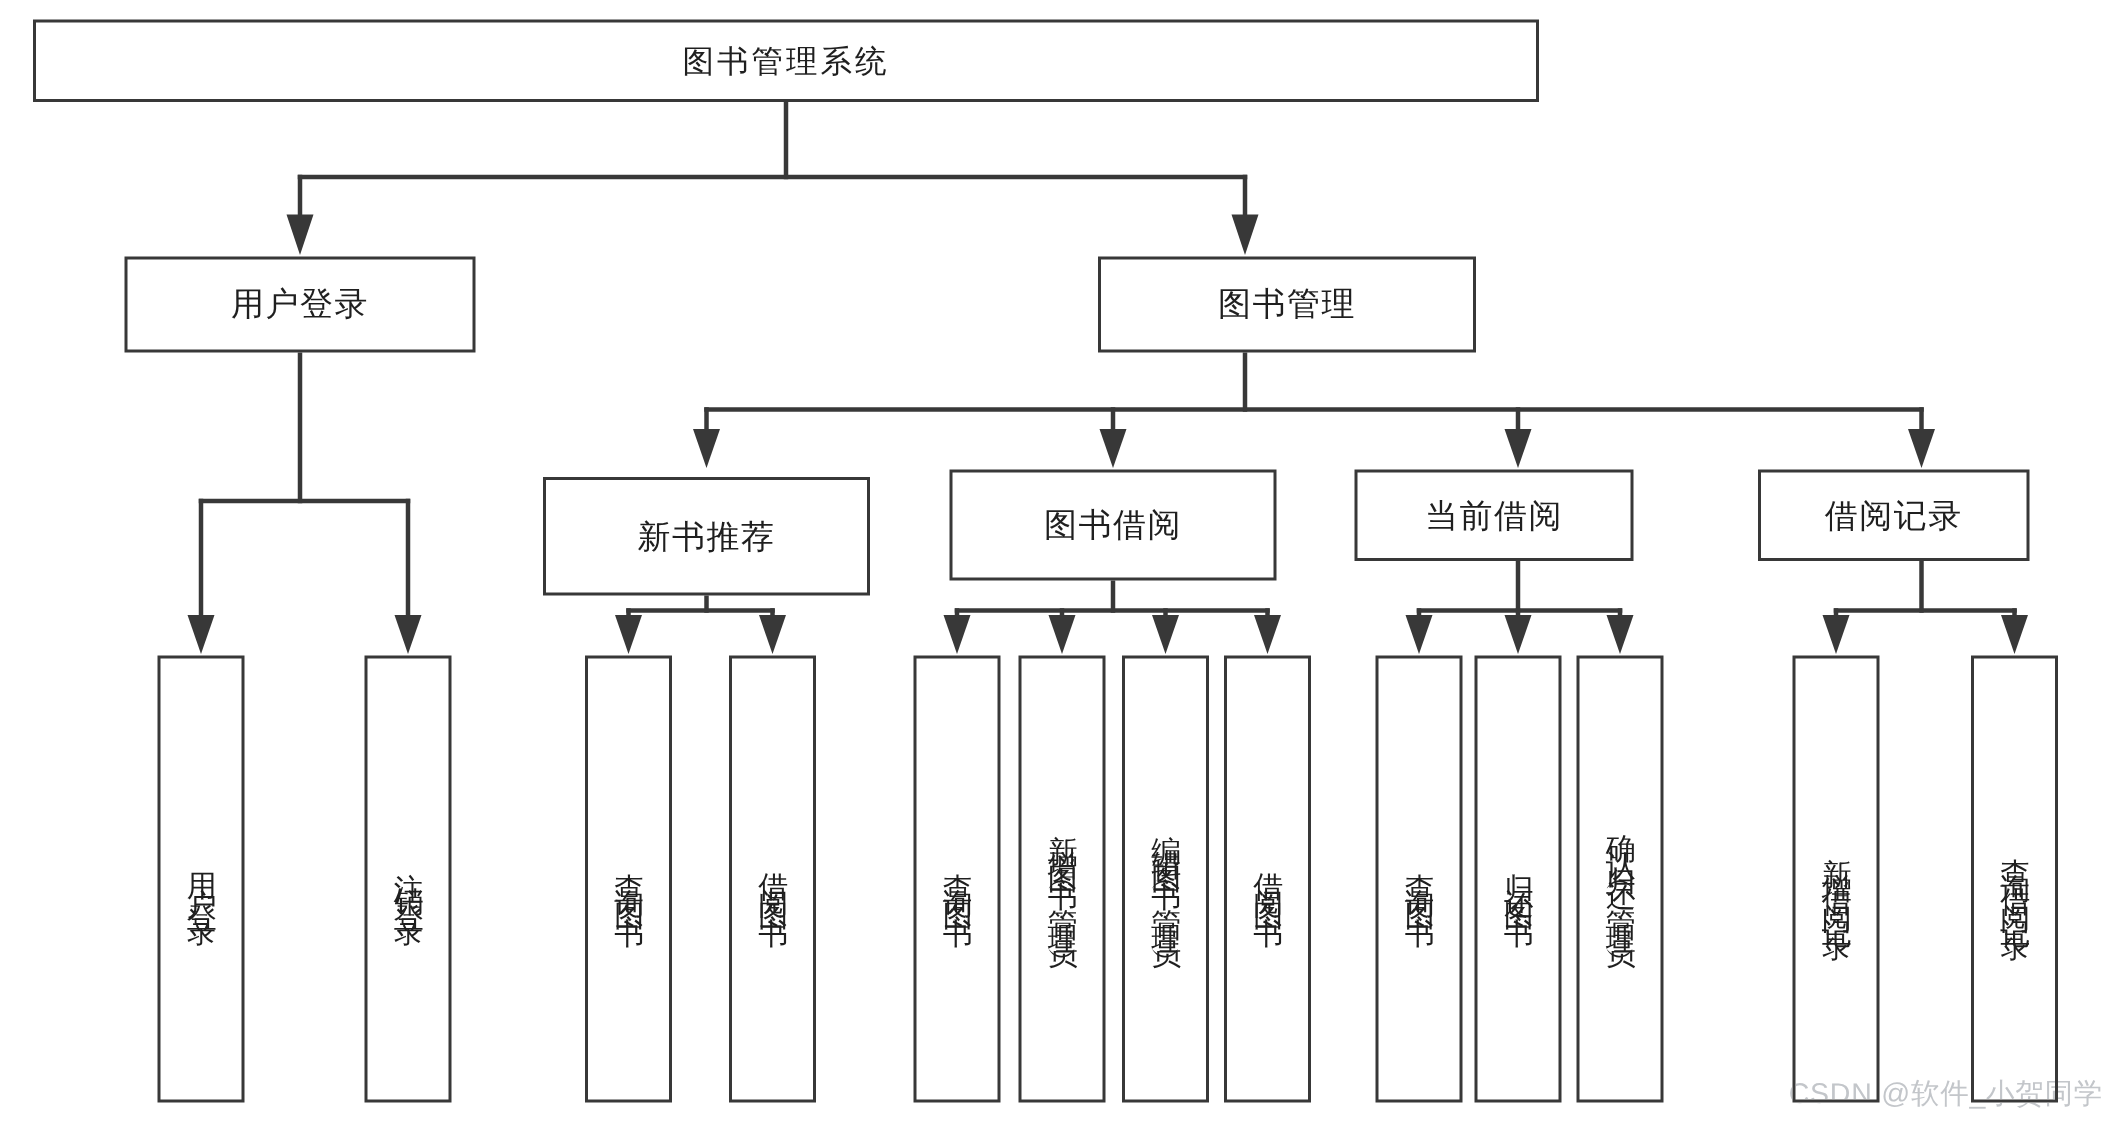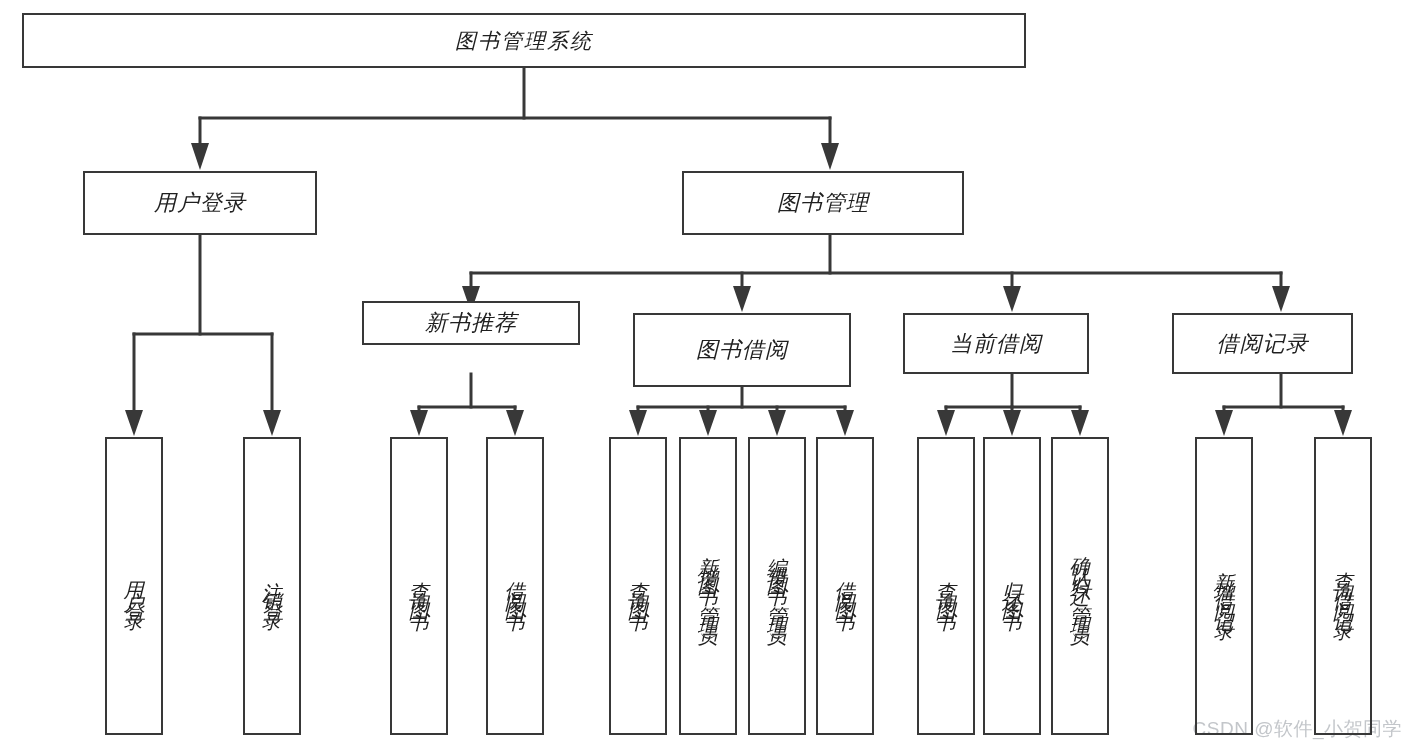--- a/index.html
+++ b/index.html
@@ -20,21 +20,20 @@
   svg.wires{position:absolute;left:0;top:0;z-index:0;}
   svg.wires path{stroke:var(--line);stroke-width:3;fill:none;stroke-linecap:square;}
   svg.wires polygon{fill:var(--line);stroke:none;}
   .node{
     position:absolute;
     box-sizing:border-box;
     border:2.5px solid var(--line);
     background:var(--bg);
     display:flex;align-items:center;justify-content:center;
     z-index:1;
-    font-style:italic;
   }
   .node span{white-space:nowrap;color:var(--text);}
   .lvl1 span{font-size:21px;letter-spacing:2px;}
   .lvl2 span,.lvl3 span{font-size:22px;letter-spacing:1px;}
   .node.v span{
     writing-mode:vertical-rl;
     font-size:20px;
     letter-spacing:10px;
     line-height:1;
   }
@@ -116,25 +115,25 @@
     <polygon points="1334,410 1352,410 1343,436"></polygon>
   </svg>
 
   <div class="node lvl1" style="left:22px;top:13px;width:1004px;height:55px">
     <span>图书管理系统</span>
   </div>
 
   <div class="node lvl2" style="left:83px;top:171px;width:234px;height:64px">
     <span>用户登录</span>
   </div>
-  <div class="node lvl2" style="left:682px;top:171px;width:282px;height:64px">
+  <div class="node lvl2" style="left:732px;top:171px;width:252px;height:64px">
     <span>图书管理</span>
   </div>
 
-  <div class="node lvl3" style="left:362px;top:301px;width:218px;height:44px">
+  <div class="node lvl3" style="left:362px;top:318px;width:218px;height:79px">
     <span>新书推荐</span>
   </div>
   <div class="node lvl3" style="left:633px;top:313px;width:218px;height:74px">
     <span>图书借阅</span>
   </div>
   <div class="node lvl3" style="left:903px;top:313px;width:186px;height:61px">
     <span>当前借阅</span>
   </div>
   <div class="node lvl3" style="left:1172px;top:313px;width:181px;height:61px">
     <span>借阅记录</span>

